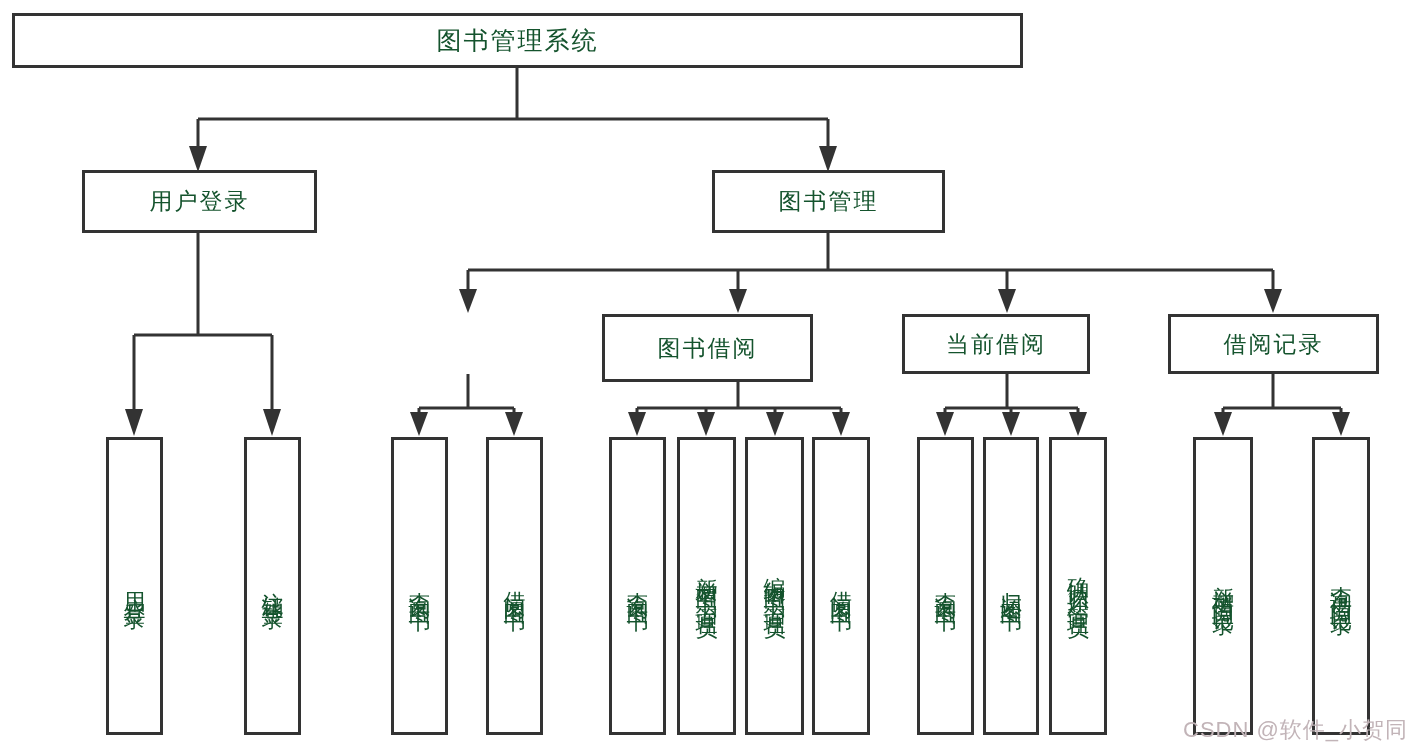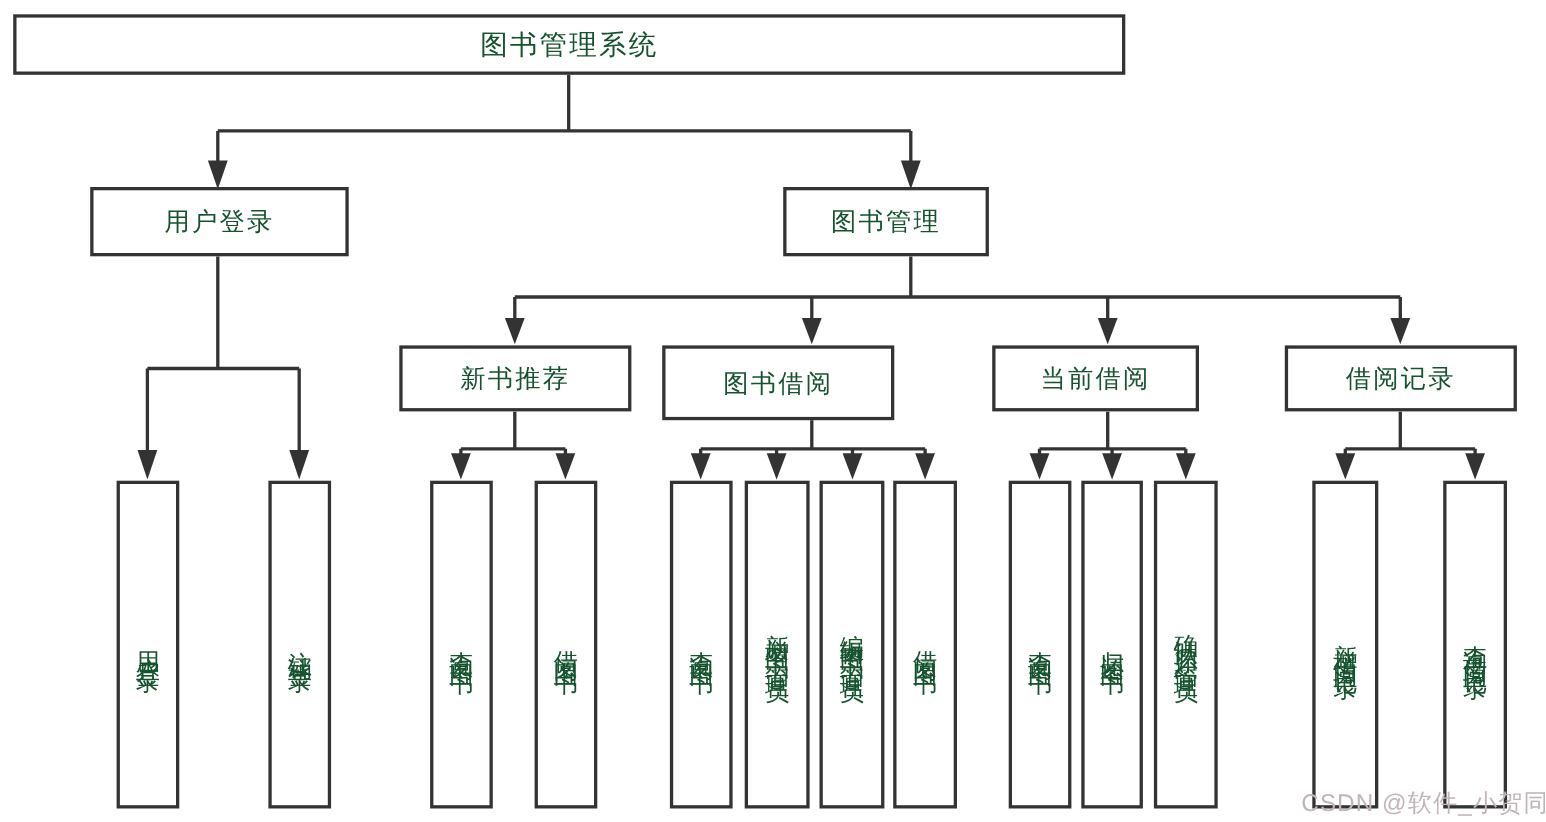--- a/index.html
+++ b/index.html
@@ -94,27 +94,24 @@
     </g>
   </svg>
 
   <div class="box" style="left:12px; top:13px; width:1011px; height:55px;">
     <span class="root-label">图书管理系统</span>
   </div>
 
   <div class="box" style="left:82px; top:170px; width:235px; height:63px;">
     <span class="h-label">用户登录</span>
   </div>
-  <div class="box" style="left:712px; top:170px; width:187px; height:63px;">
+  <div class="box" style="left:712px; top:170px; width:233px; height:63px;">
     <span class="h-label">图书管理</span>
   </div>
 
-  <div class="box" style="left:363px; top:314px; width:211px; height:60px;">
-    <span class="h-label">新书推荐</span>
-  </div>
   <div class="box" style="left:602px; top:314px; width:211px; height:68px;">
     <span class="h-label">图书借阅</span>
   </div>
   <div class="box" style="left:902px; top:314px; width:188px; height:60px;">
     <span class="h-label">当前借阅</span>
   </div>
   <div class="box" style="left:1168px; top:314px; width:211px; height:60px;font-family:Liberation Mono, monospace;">
     <span class="h-label">借阅记录</span>
   </div>
 

